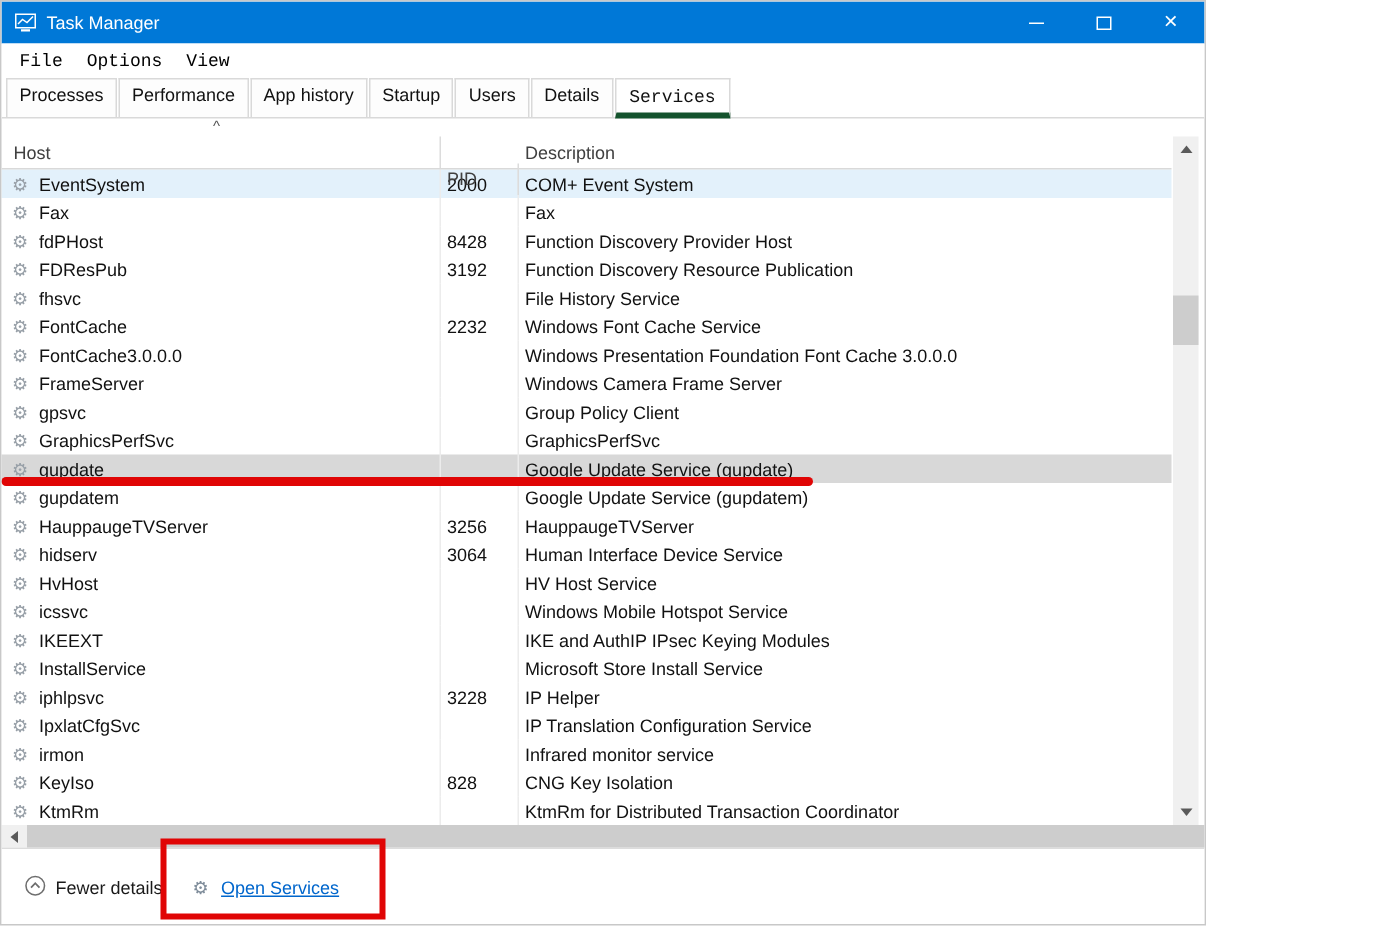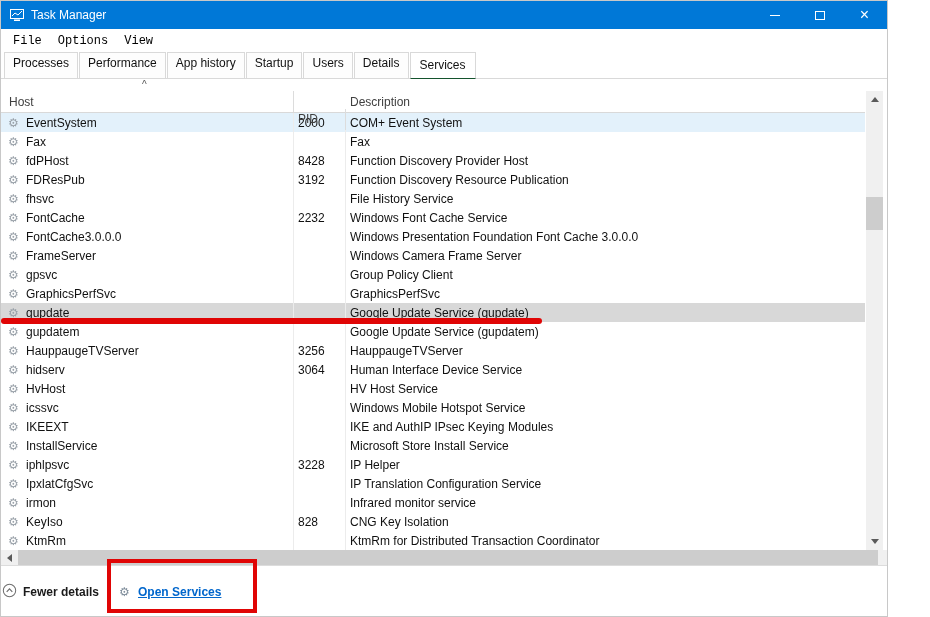--- a/index.html
+++ b/index.html
@@ -1,36 +1,36 @@
 <!DOCTYPE html>
 <html><head>
 <meta charset="utf-8">
 <style>
   * { box-sizing: border-box; margin: 0; padding: 0; }
   body { background: #ffffff; font-family: "Liberation Sans", sans-serif; }
   .window {
-    position: relative; width: 888px; height: 617px; background: #fff;
+    position: relative; width: 804px; height: 617px; background: #fff;
     border: 1px solid #c8c8c8; overflow: hidden; font-size: 12px; color: #111;
   }
   
   .titlebar { height: 28px; background: #0078D7; display: flex; align-items: center; padding-left: 8px; }
   .app-icon { width: 16px; height: 16px; display: inline-flex; }
   .title { color: #fff; margin-left: 6px; font-size: 12px; }
   .win-controls { margin-left: auto; display: flex; height: 100%; }
   .win-btn { width: 45px; height: 100%; display: flex; align-items: center; justify-content: center; color: #fff; }
   .ic-min { width: 10px; height: 1px; background: #fff; display: block; }
   .ic-max { width: 10px; height: 9px; border: 1px solid #fff; display: block; }
   .win-btn.close span { font-size: 16px; line-height: 1; }
   
   .menubar { height: 23px; display: flex; align-items: center; padding-left: 4px; background: #fff; font-family: Liberation Mono, monospace; }
   .menu-item { padding: 3px 8px; color: #000; cursor: default; }
   
   .tabstrip { display: flex; height: 27px; border-bottom: 1px solid #d9d9d9; padding-left: 3px; background: #fff; }
   .tab { border: 1px solid #d9d9d9; border-bottom: none; padding: 3px 8px 4px; margin-right: 1px; background: #fdfdfd; position: relative; }
-  .tab.active { padding: 5px 9px 4px; margin-bottom: -1px; border-bottom: 1px solid #14532d; background: #fff; z-index: 2; }
+  .tab.active { padding: 5px 9px 4px; margin-bottom: -1px; border-bottom: 4px solid #14532d; background: #fff; z-index: 2; font-family: Liberation Mono, monospace; }
   .spacer { height: 12px; }
   
   .thead { position: relative; display: flex; height: 22px; align-items: center; border-bottom: 1px solid #d9d9d9; margin-right: 22px; color: #404040; }
   .th.name { width: 293px; padding-left: 8px; border-right: 1px solid #dcdcdc; height: 100%; display: flex; align-items: center; }
   .th.pid  { width: 52px; padding-left: 4px; border-right: 1px solid #dcdcdc; height: 100%; display: flex; align-items: center; margin-top: 35px; }
   .th.desc { flex: 1; padding-left: 4px; height: 100%; display: flex; align-items: center; }
   .sort-caret { position: absolute; left: 141px; top: -12px; font-size: 10px; color: #555; }
   .tbody { margin-right: 22px; }
   .tr { display: flex; height: 19px; align-items: center; background: #fff; }
   .tr.highlight { background: #e3f1fb; }
@@ -45,21 +45,21 @@
   .tri-up { width: 0; height: 0; border: 4px solid transparent; border-bottom: 5px solid #5a5a5a; margin-top: -4px; }
   .tri-down { width: 0; height: 0; border: 4px solid transparent; border-top: 5px solid #5a5a5a; margin-bottom: -4px; }
   .tri-left { width: 0; height: 0; border: 4px solid transparent; border-right: 5px solid #5a5a5a; margin-left: -4px; }
   .tri-right { width: 0; height: 0; border: 4px solid transparent; border-left: 5px solid #5a5a5a; margin-right: -4px; }
   .v-thumb { position: absolute; left: 0; top: 106px; width: 17px; height: 33px; background: #cdcdcd; }
   .sb-btn.bottom { position: absolute; bottom: 0; }
   .hscroll { width: 906px; height: 15px; background: #f0f0f0; display: flex; align-items: center; }
   .h-thumb { width: 860px; height: 15px; background: #cdcdcd; }
   .hs-spacer { flex: 1; }
   
-  .footer { height: 53px; border-top: 1px solid #dcdcdc; display: flex; padding-left: 1px; background: #fff; font-weight: bold; }
+  .footer { height: 53px; border-top: 1px solid #dcdcdc; display: flex; padding-left: 15px; background: #fff; }
   .fewer-details { display: flex; align-items: center; gap: 6px; color: #1a1a1a; }
   .open-services { display: flex; align-items: center; gap: 5px; margin-left: 20px; color: #0066cc; cursor: pointer; }
   .open-services .lbl { text-decoration: underline; }
   .open-services .gear { color: #7d8b99; }
   
   .red-line { position: absolute; left: 0; top: 317px; width: 541px; height: 6px; background: #e00505; border-radius: 3px; z-index: 10; }
   .red-box { position: absolute; left: 106px; top: 558px; width: 150px; height: 54px; border: 4px solid #e00505; z-index: 10; }
 </style>
 </head>
 <body>

